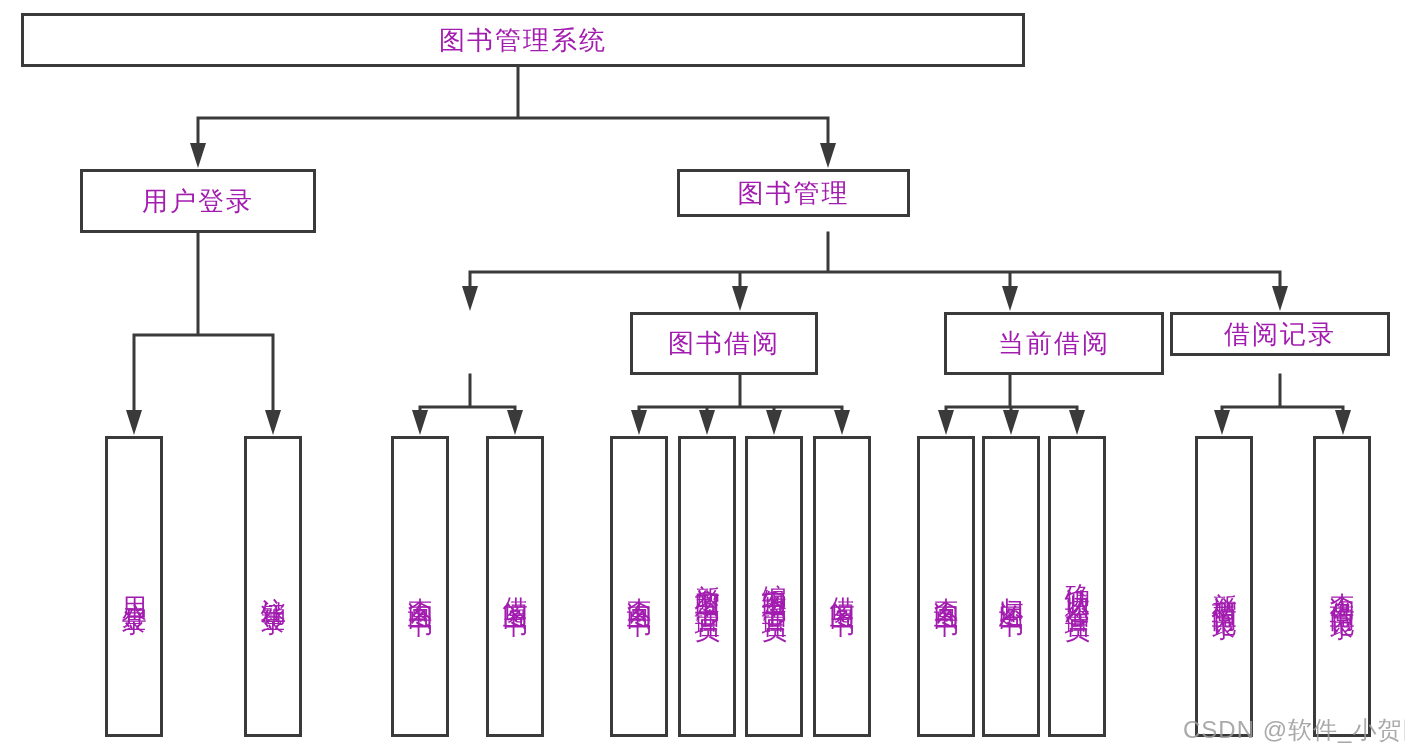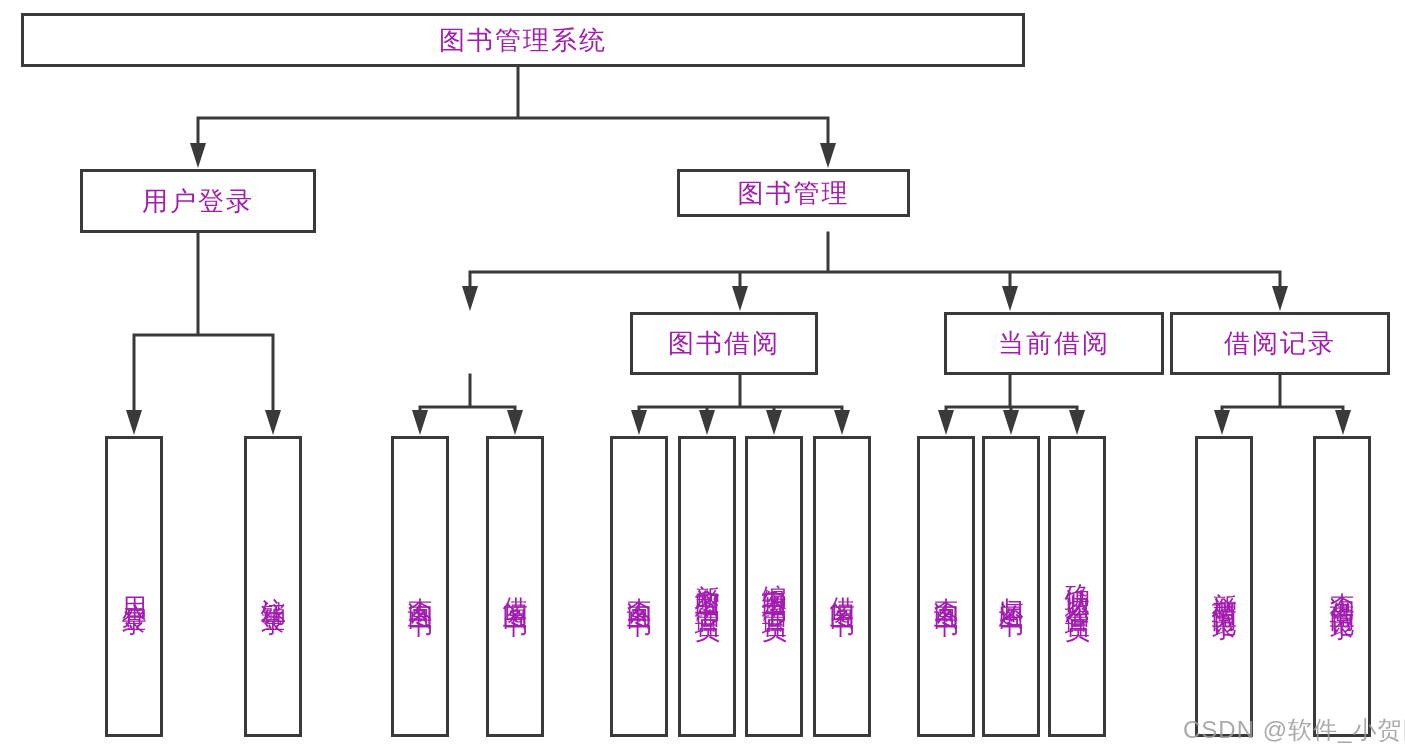--- a/index.html
+++ b/index.html
@@ -75,21 +75,21 @@
       M1214 410 L1230 410 L1222 435 Z  M1335 410 L1351 410 L1343 435 Z"></path>
   </svg>
 
   <div class="node" style="left:21px; top:13px; width:1004px; height:54px;">图书管理系统</div>
 
   <div class="node" style="left:80px; top:169px; width:236px; height:64px;">用户登录</div>
   <div class="node" style="left:677px; top:169px; width:233px; height:48px;">图书管理</div>
 
   <div class="node" style="left:630px; top:312px; width:188px; height:63px;">图书借阅</div>
   <div class="node" style="left:900px; top:312px; width:220px; height:63px;margin-left:44px;">当前借阅</div>
-  <div class="node" style="left:1170px; top:312px; width:220px; height:63px;">借阅记录</div>
+  <div class="node" style="left:1170px; top:312px; width:220px; height:44px;">借阅记录</div>
 
   <div class="node vert" style="left:105px; top:436px; width:58px; height:301px;">用户登录</div>
   <div class="node vert" style="left:244px; top:436px; width:58px; height:301px;">注销登录</div>
 
   <div class="node vert" style="left:391px; top:436px; width:58px; height:301px;">查询图书</div>
   <div class="node vert" style="left:486px; top:436px; width:58px; height:301px;">借阅图书</div>
 
   <div class="node vert" style="left:610px; top:436px; width:58px; height:301px;">查询图书</div>
   <div class="node vert" style="left:678px; top:436px; width:58px; height:301px;">新增图书（管理员）</div>
   <div class="node vert" style="left:745px; top:436px; width:58px; height:301px;">编辑图书（管理员）</div>

